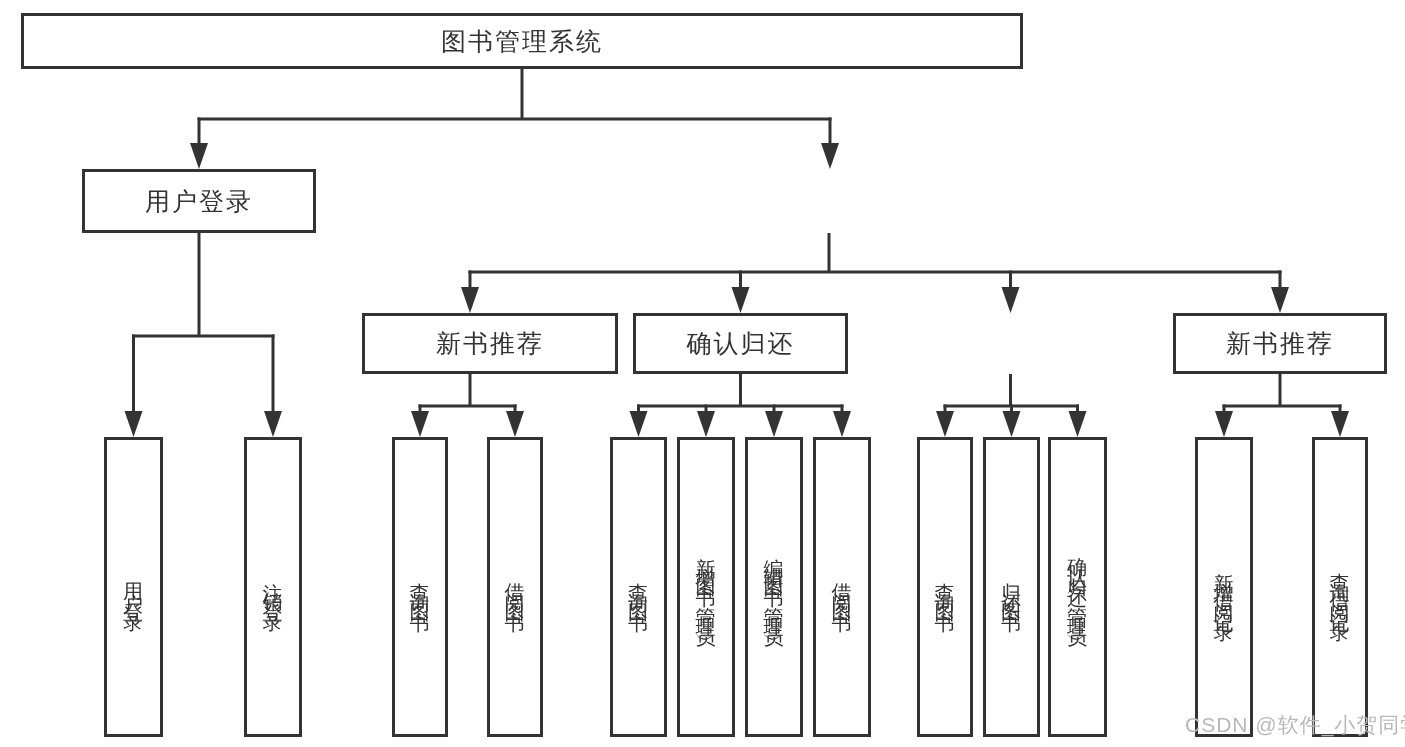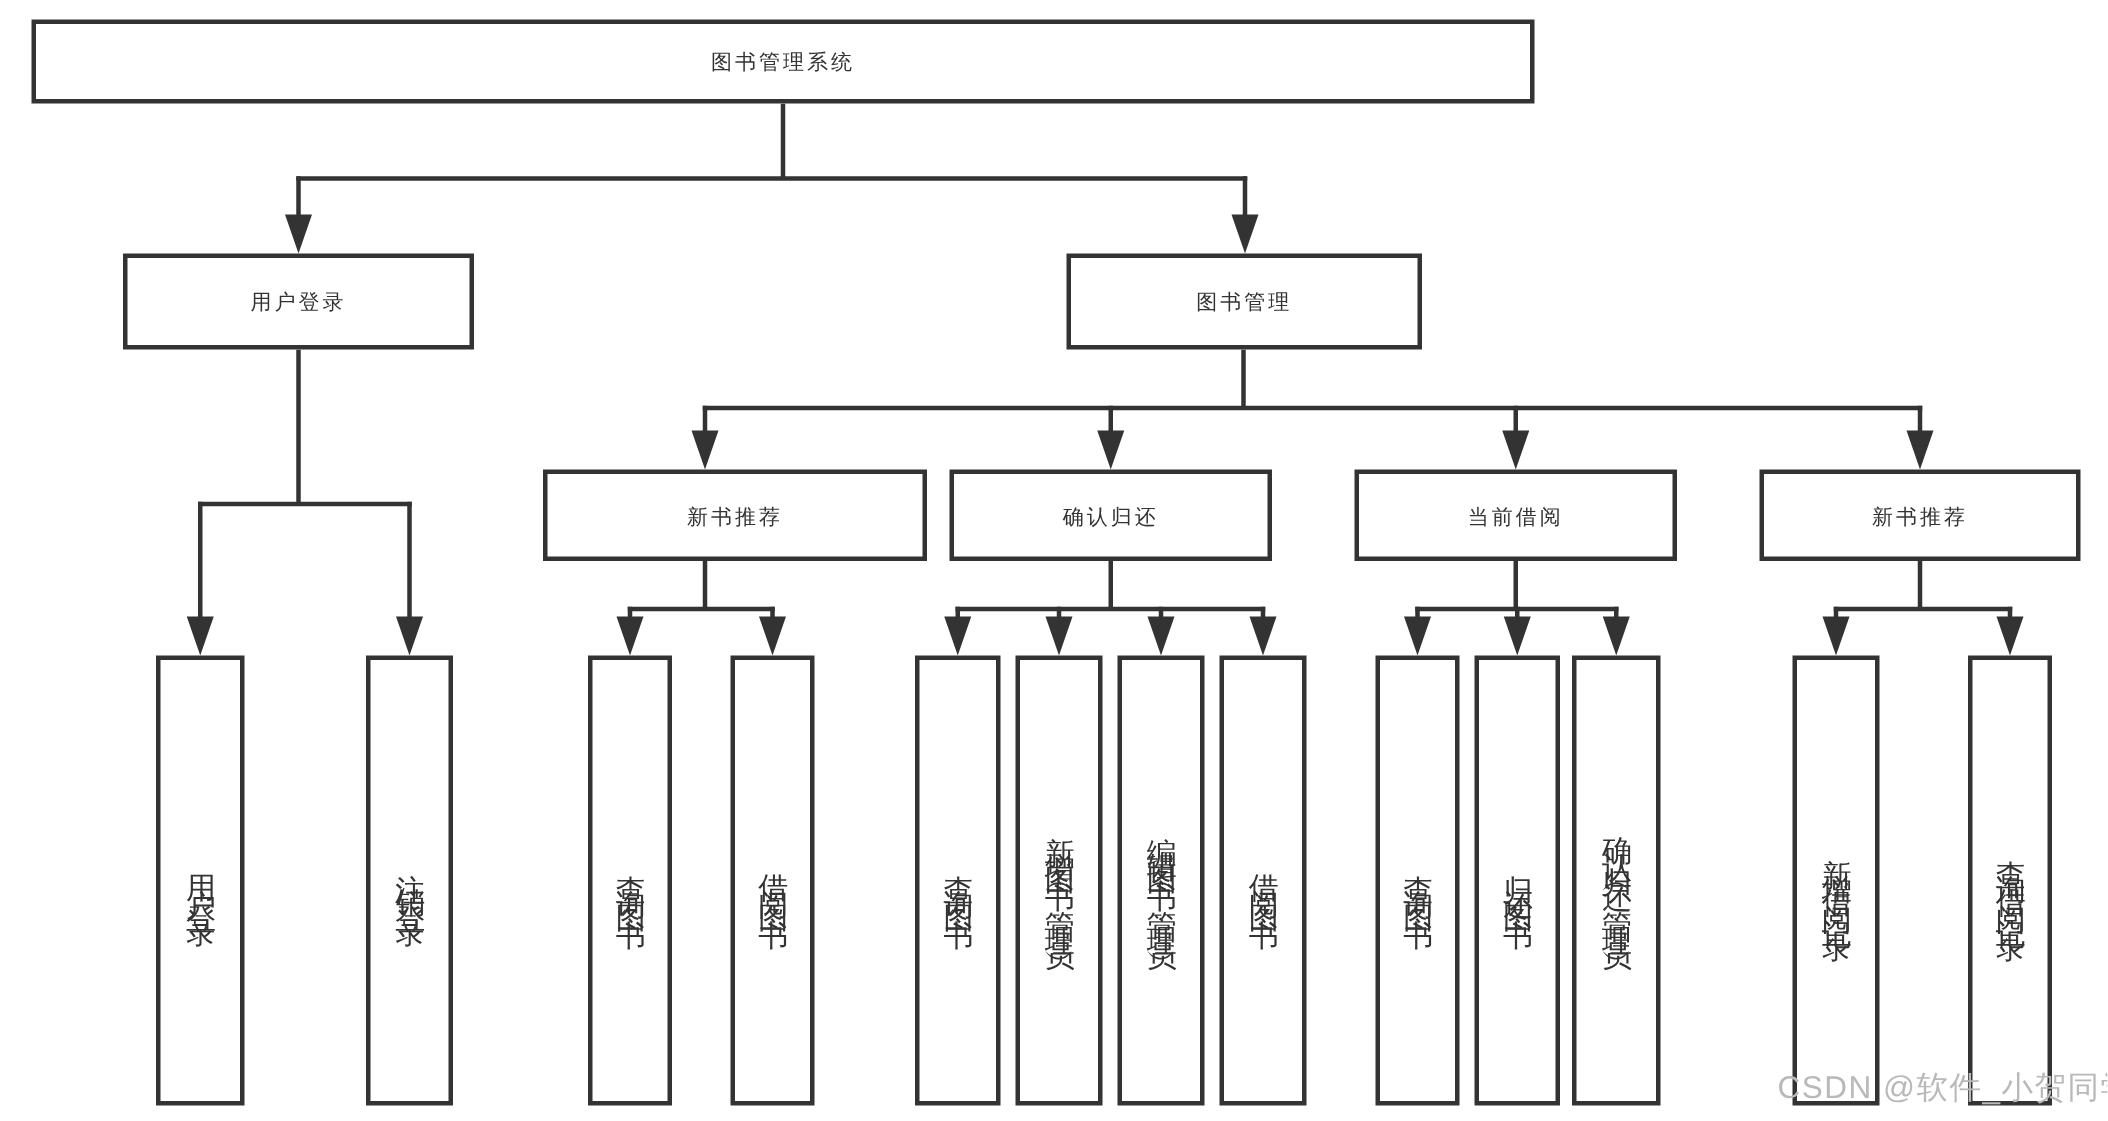--- a/index.html
+++ b/index.html
@@ -13,21 +13,21 @@
   .connectors{position:absolute;left:0;top:0;z-index:1;}
   .connectors line{stroke:#333333;stroke-width:3;}
   .connectors polygon{fill:#333333;}
   .hbox{
     position:absolute;z-index:2;
     box-sizing:border-box;
     border:3px solid #333333;background:#ffffff;
     display:flex;align-items:center;justify-content:center;
   }
   .hbox .lbl{
-    font-size:14px;color:#333333;letter-spacing:2px;line-height:1;
+    font-size:25px;color:#333333;letter-spacing:2px;line-height:1;
     white-space:nowrap;
   }
   .vbox{
     position:absolute;z-index:2;top:437px;height:300px;
     box-sizing:border-box;
     border:3px solid #333333;background:#ffffff;
     display:flex;align-items:center;justify-content:center;
   }
   .vbox .lbl{
     writing-mode:vertical-rl;text-orientation:mixed;
@@ -108,32 +108,26 @@
     <polygon points="1331,411 1349,411 1340,437"></polygon>
   </svg>
 
   <div class="hbox" style="left:21px;top:13px;width:1002px;height:56px;">
     <span class="lbl">图书管理系统</span>
   </div>
 
   <div class="hbox" style="left:82px;top:169px;width:234px;height:64px;">
     <span class="lbl">用户登录</span>
   </div>
-  <div class="hbox" style="left:711px;top:169px;width:237px;height:64px;">
-    <span class="lbl">图书管理</span>
-  </div>
 
   <div class="hbox" style="left:362px;top:313px;width:256px;height:61px;">
     <span class="lbl">新书推荐</span>
   </div>
   <div class="hbox" style="left:633px;top:313px;width:215px;height:61px;">
     <span class="lbl">确认归还</span>
-  </div>
-  <div class="hbox" style="left:903px;top:313px;width:215px;height:61px;">
-    <span class="lbl">当前借阅</span>
   </div>
   <div class="hbox" style="left:1173px;top:313px;width:214px;height:61px;">
     <span class="lbl">新书推荐</span>
   </div>
 
   <div class="vbox" style="left:104px;width:59px;">
     <span class="lbl">用户登录</span>
   </div>
   <div class="vbox" style="left:244px;width:58px;">
     <span class="lbl">注销登录</span>

